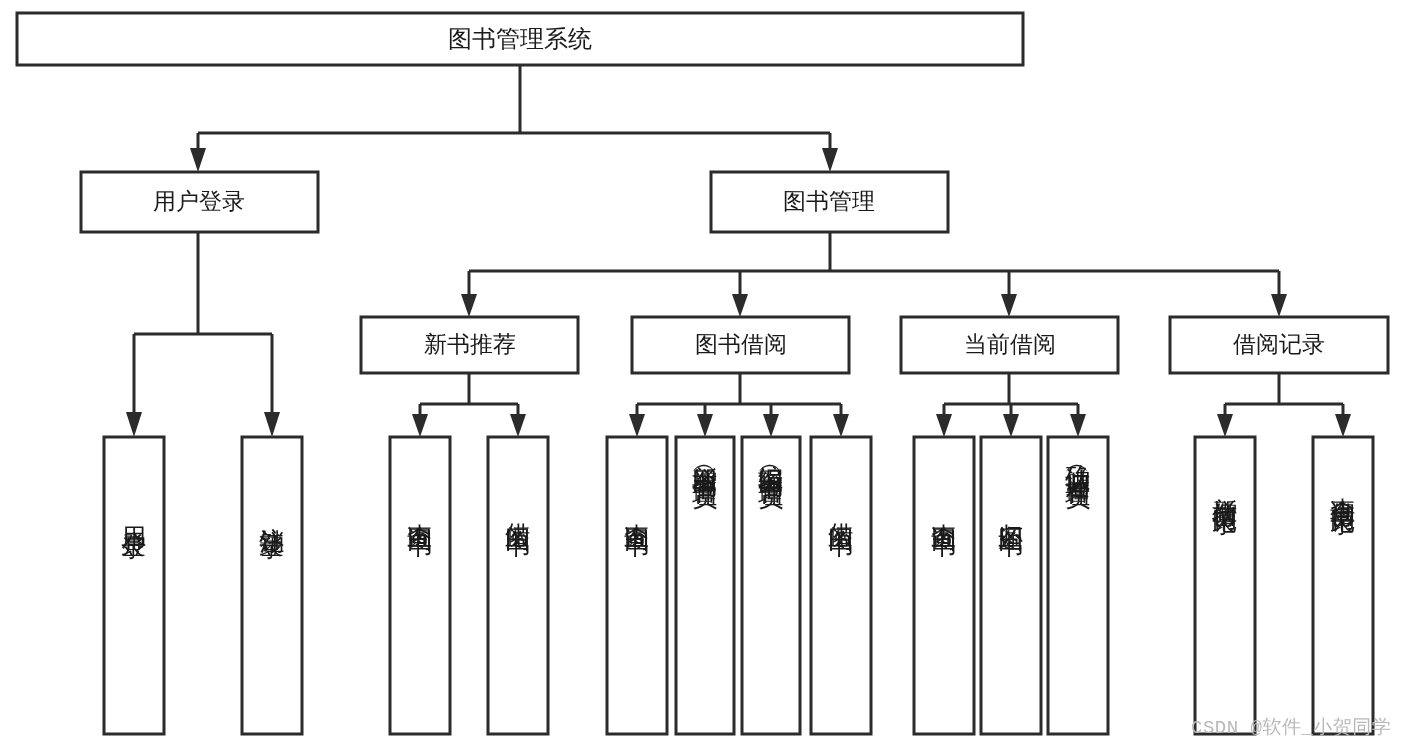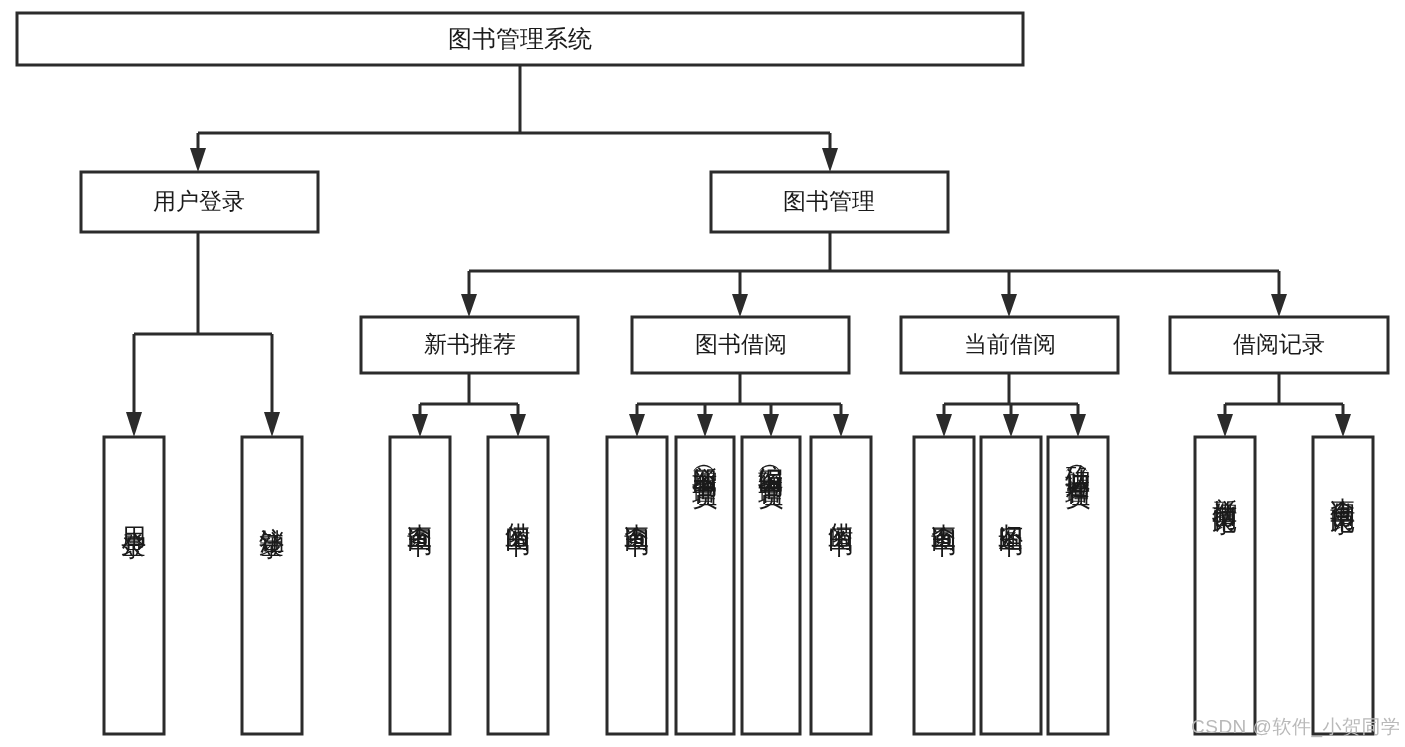--- a/index.html
+++ b/index.html
@@ -65,21 +65,21 @@
     text-orientation: upright;
     font-family: "Liberation Sans", "DejaVu Sans", sans-serif;
     font-size: 25px;
     line-height: 1.05;
     color: #1a1a1a;
     letter-spacing: 3px;
     white-space: nowrap;
   }
   .watermark {
     position: absolute;
-    font-family: Liberation Sans, sans-serif;
+    font-family: Liberation Mono, monospace;
     font-size: 19px;
     color: #b9b9b9;
     white-space: nowrap;
     letter-spacing: 0.5px;
   }
 </style>
 </head>
 <body>
 
 <div id="stage">

